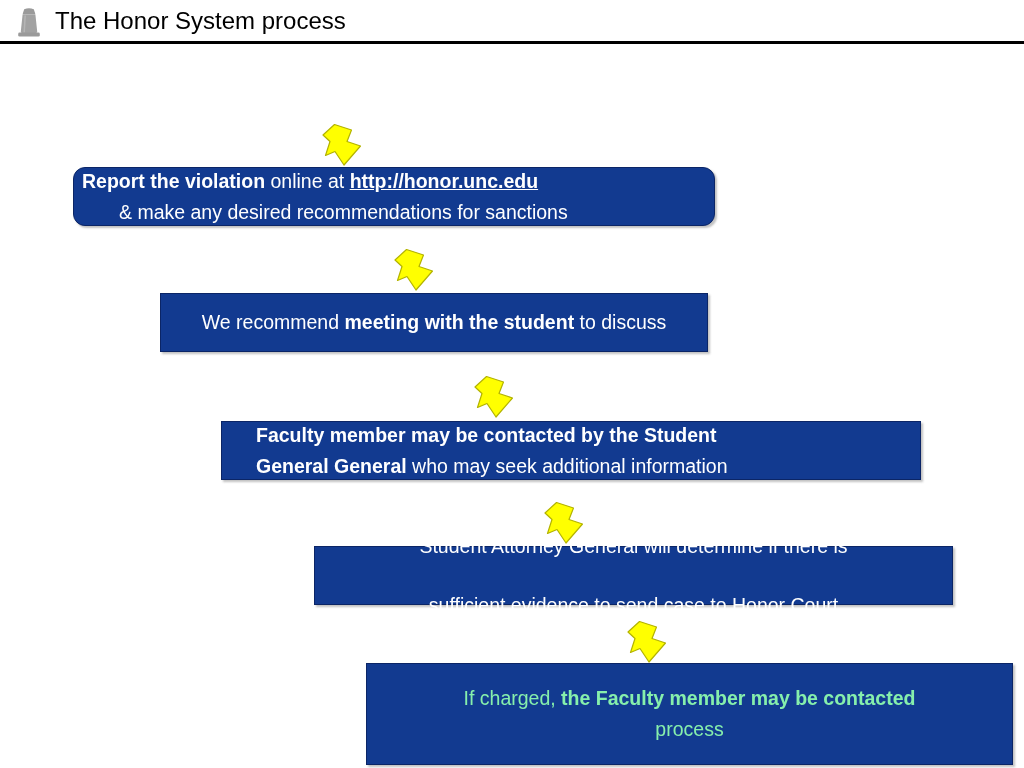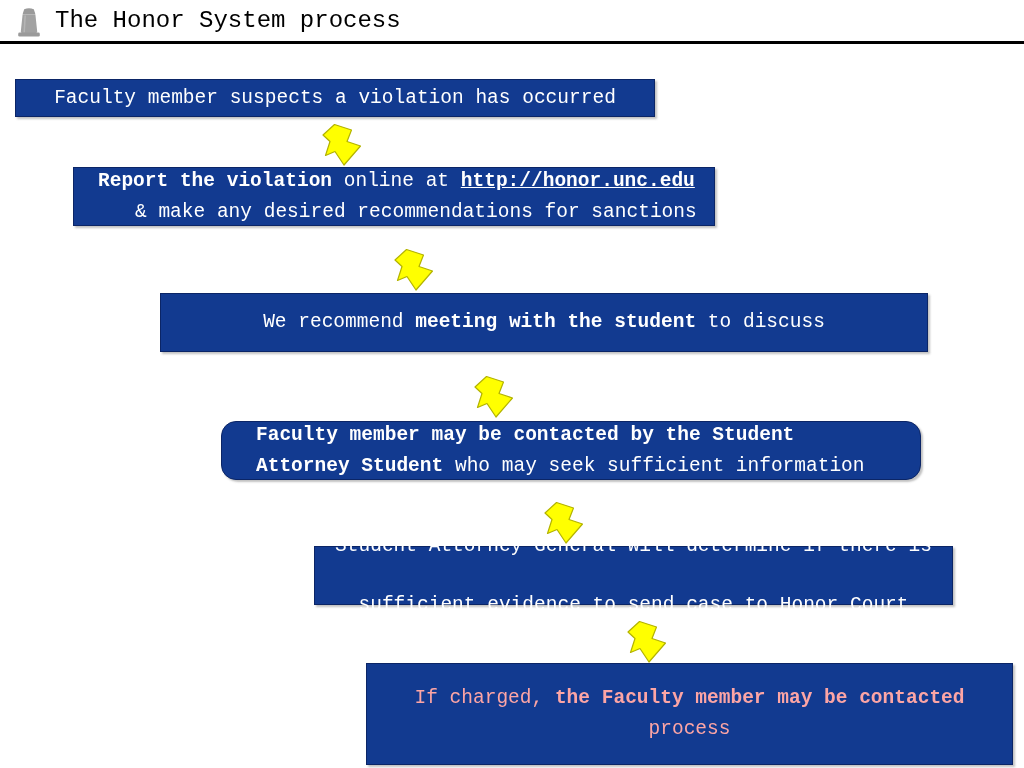--- a/index.html
+++ b/index.html
@@ -15,21 +15,20 @@
     overflow: hidden;
     position: relative;
   }
 
   #slide {
     position: absolute;
     left: 0; top: 0;
     width: 1024px;
     height: 768px;
     background: #ffffff;
-    font-family: Liberation Mono, monospace;
   }
 
   
   .header {
     position: absolute;
     left: 0; top: 0;
     width: 1024px;
     height: 44px;
   }
   .header-icon {
@@ -71,23 +70,23 @@
     display: flex;
     align-items: center;
     justify-content: center;
     box-shadow: 2px 2px 2px rgba(120,120,120,0.45);
     padding: 0 8px;
   }
   .flow-box .txt { display: block; width: 100%; }
   .flow-box b { font-weight: bold; }
 
   #box-1 { left: 15px;  top: 79px;  width: 640px; height: 38px; }
-  #box-2 { left: 73px;  top: 167px; width: 642px; height: 59px; text-align: left; justify-content: center; padding-left: 24px; }
-  #box-3 { left: 160px; top: 293px; width: 768px; height: 59px; }
-  #box-4 { left: 221px; top: 421px; width: 700px; height: 59px; text-align: left; justify-content: flex-start; padding-left: 34px; border-radius: 15px; }
+  #box-2 { left: 73px;  top: 167px; width: 642px; height: 59px; text-align: left; justify-content: center; padding-left: 8px; border-radius: 12px; }
+  #box-3 { left: 160px; top: 293px; width: 548px; height: 59px; }
+  #box-4 { left: 221px; top: 421px; width: 700px; height: 59px; text-align: left; justify-content: flex-start; padding-left: 34px; }
   #box-5 { left: 314px; top: 546px; width: 639px; height: 59px; }
   #box-6 { left: 366px; top: 663px; width: 647px; height: 102px; }
 
   #box-2 .txt, #box-4 .txt { text-align: left; }
 
   .link-url {
     font-weight: bold;
     color: #ffffff;
     text-decoration: underline;
   }
@@ -115,54 +114,49 @@
         <path d="M9.2 2.2 Q14 0.4 18.8 2.2 L20.2 6.4 Q20.6 7.6 19.4 7.6 L8.6 7.6 Q7.4 7.6 7.8 6.4 Z" fill="#9a9a9a"></path>
         <path d="M7.6 7.6 L20.4 7.6 L22.2 24.6 Q22.4 26 21 26 L7 26 Q5.6 26 5.8 24.6 Z" fill="#a2a2a2"></path>
         <path d="M4.6 25.6 L23.4 25.6 Q24.8 25.6 24.8 27 L24.8 28.4 Q24.8 29.4 23.4 29.4 L4.6 29.4 Q3.2 29.4 3.2 28.4 L3.2 27 Q3.2 25.6 4.6 25.6 Z" fill="#9a9a9a"></path>
         <path d="M9.4 8.6 L11.0 8.6 L9.9 25.2 L8.5 25.2 Z" fill="#b5b5b5"></path>
       </svg>
     </span>
     <div class="header-title">The Honor System process</div>
     <div class="header-rule" style="background: rgb(0, 0, 0);"></div>
   </div>
 
-  <div class="flow-box" id="box-1" style="background: rgb(18, 58, 144); border-color: rgb(11, 37, 102); color: rgb(255, 255, 255);">
-    <span class="txt">
-        <span style="display: block;"><span>Faculty member suspects a violation has occurred</span></span>
-      </span>
-  </div>
 
   <div class="flow-box" id="box-2" style="background: rgb(18, 58, 144); border-color: rgb(11, 37, 102); color: rgb(255, 255, 255);">
     <span class="txt">
         <span style="display: block;"><b>Report the violation</b><span> online at </span><span class="link-url">http://honor.unc.edu</span></span>
         <span style="display: block; margin-left: 37px;"><span>&amp; make any desired recommendations for sanctions</span></span>
       </span>
   </div>
 
   <div class="flow-box" id="box-3" style="background: rgb(18, 58, 144); border-color: rgb(11, 37, 102); color: rgb(255, 255, 255);">
     <span class="txt">
         <span style="display: block;"><span>We recommend </span><b>meeting with the student</b><span> to discuss</span></span>
       </span>
   </div>
 
   <div class="flow-box" id="box-4" style="background: rgb(18, 58, 144); border-color: rgb(11, 37, 102); color: rgb(255, 255, 255);">
     <span class="txt">
         <span style="display: block;"><b>Faculty member may be contacted by the Student</b></span>
-        <span style="display: block;"><b>Attorney Student</b><span> who may seek sufficient information</span></span>
+        <span style="display: block;"><b>General General</b><span> who may seek additional information</span></span>
       </span>
   </div>
 
   <div class="flow-box" id="box-5" style="background: rgb(18, 58, 144); border-color: rgb(11, 37, 102); color: rgb(255, 255, 255);">
     <span class="txt">
         <span style="display: block;"><span>Student Attorney General will determine if there is</span></span>
         <span style="display: block; margin-top: 28px;"><span>sufficient evidence to send case to Honor Court</span></span>
       </span>
   </div>
 
-  <div class="flow-box" id="box-6" style="background: rgb(18, 58, 144); border-color: rgb(11, 37, 102); color: #fca5a5;">
+  <div class="flow-box" id="box-6" style="background: rgb(18, 58, 144); border-color: rgb(11, 37, 102); color: #86efac;">
     <span class="txt">
         <span style="display: block;"><span>If charged, </span><b>the Faculty member may be contacted</b></span>
         <span style="display: block;"><span>process</span></span>
       </span>
   </div>
 
   <span class="arrow" id="arrow-1"><svg viewBox="0 0 48 46" width="48" height="46" aria-hidden="true">
         <path d="M14.5 2.5 L31.5 8.0 L27.0 19.5 L40.5 24.0 L24.0 43.0 L15.0 29.5 L5.5 33.5 L10.0 19.5 L3.0 13.0 Z" fill="#ffff00" stroke="#b3b300" stroke-width="1.2" stroke-linejoin="round"></path>
       </svg></span>
   <span class="arrow" id="arrow-2"><svg viewBox="0 0 48 46" width="48" height="46" aria-hidden="true">

